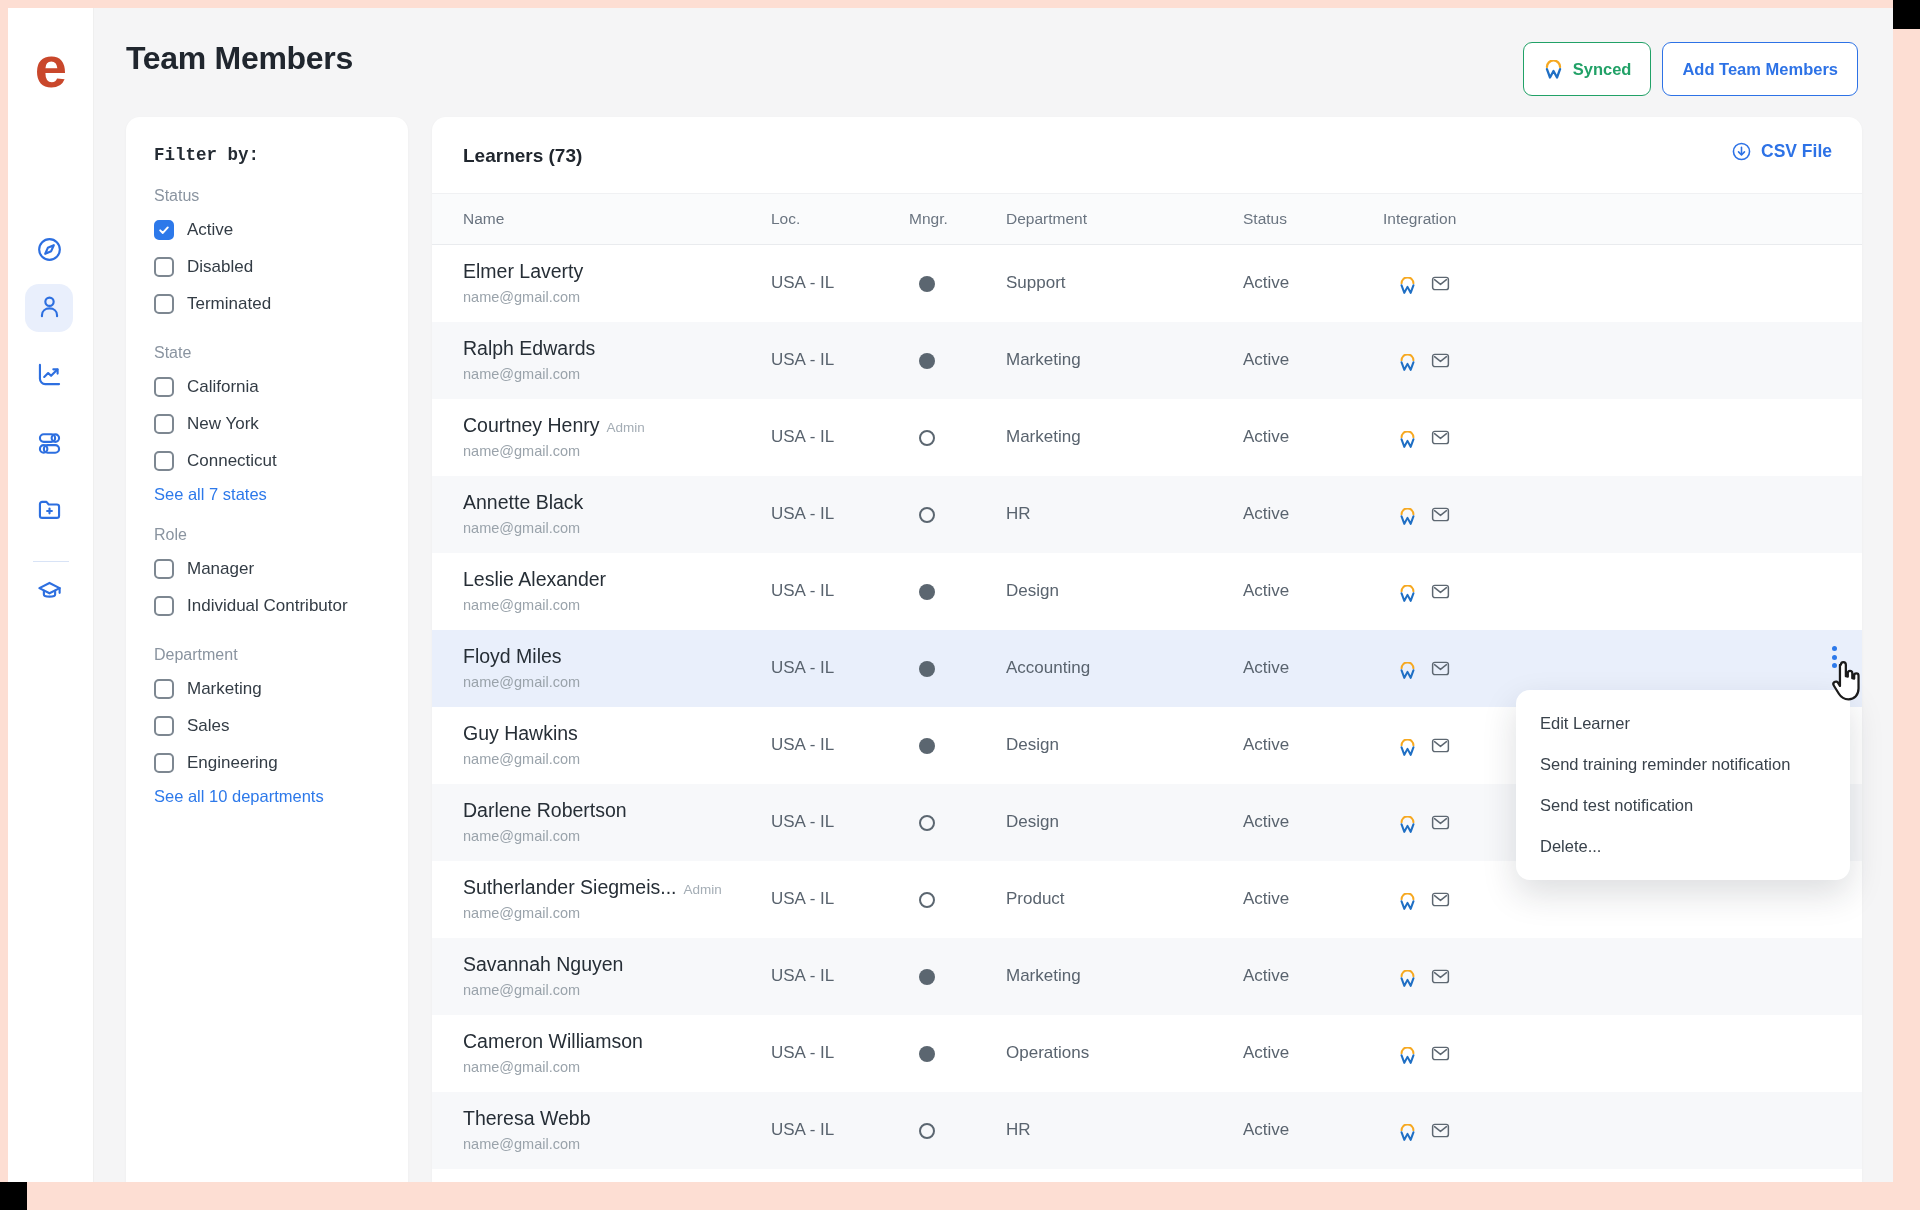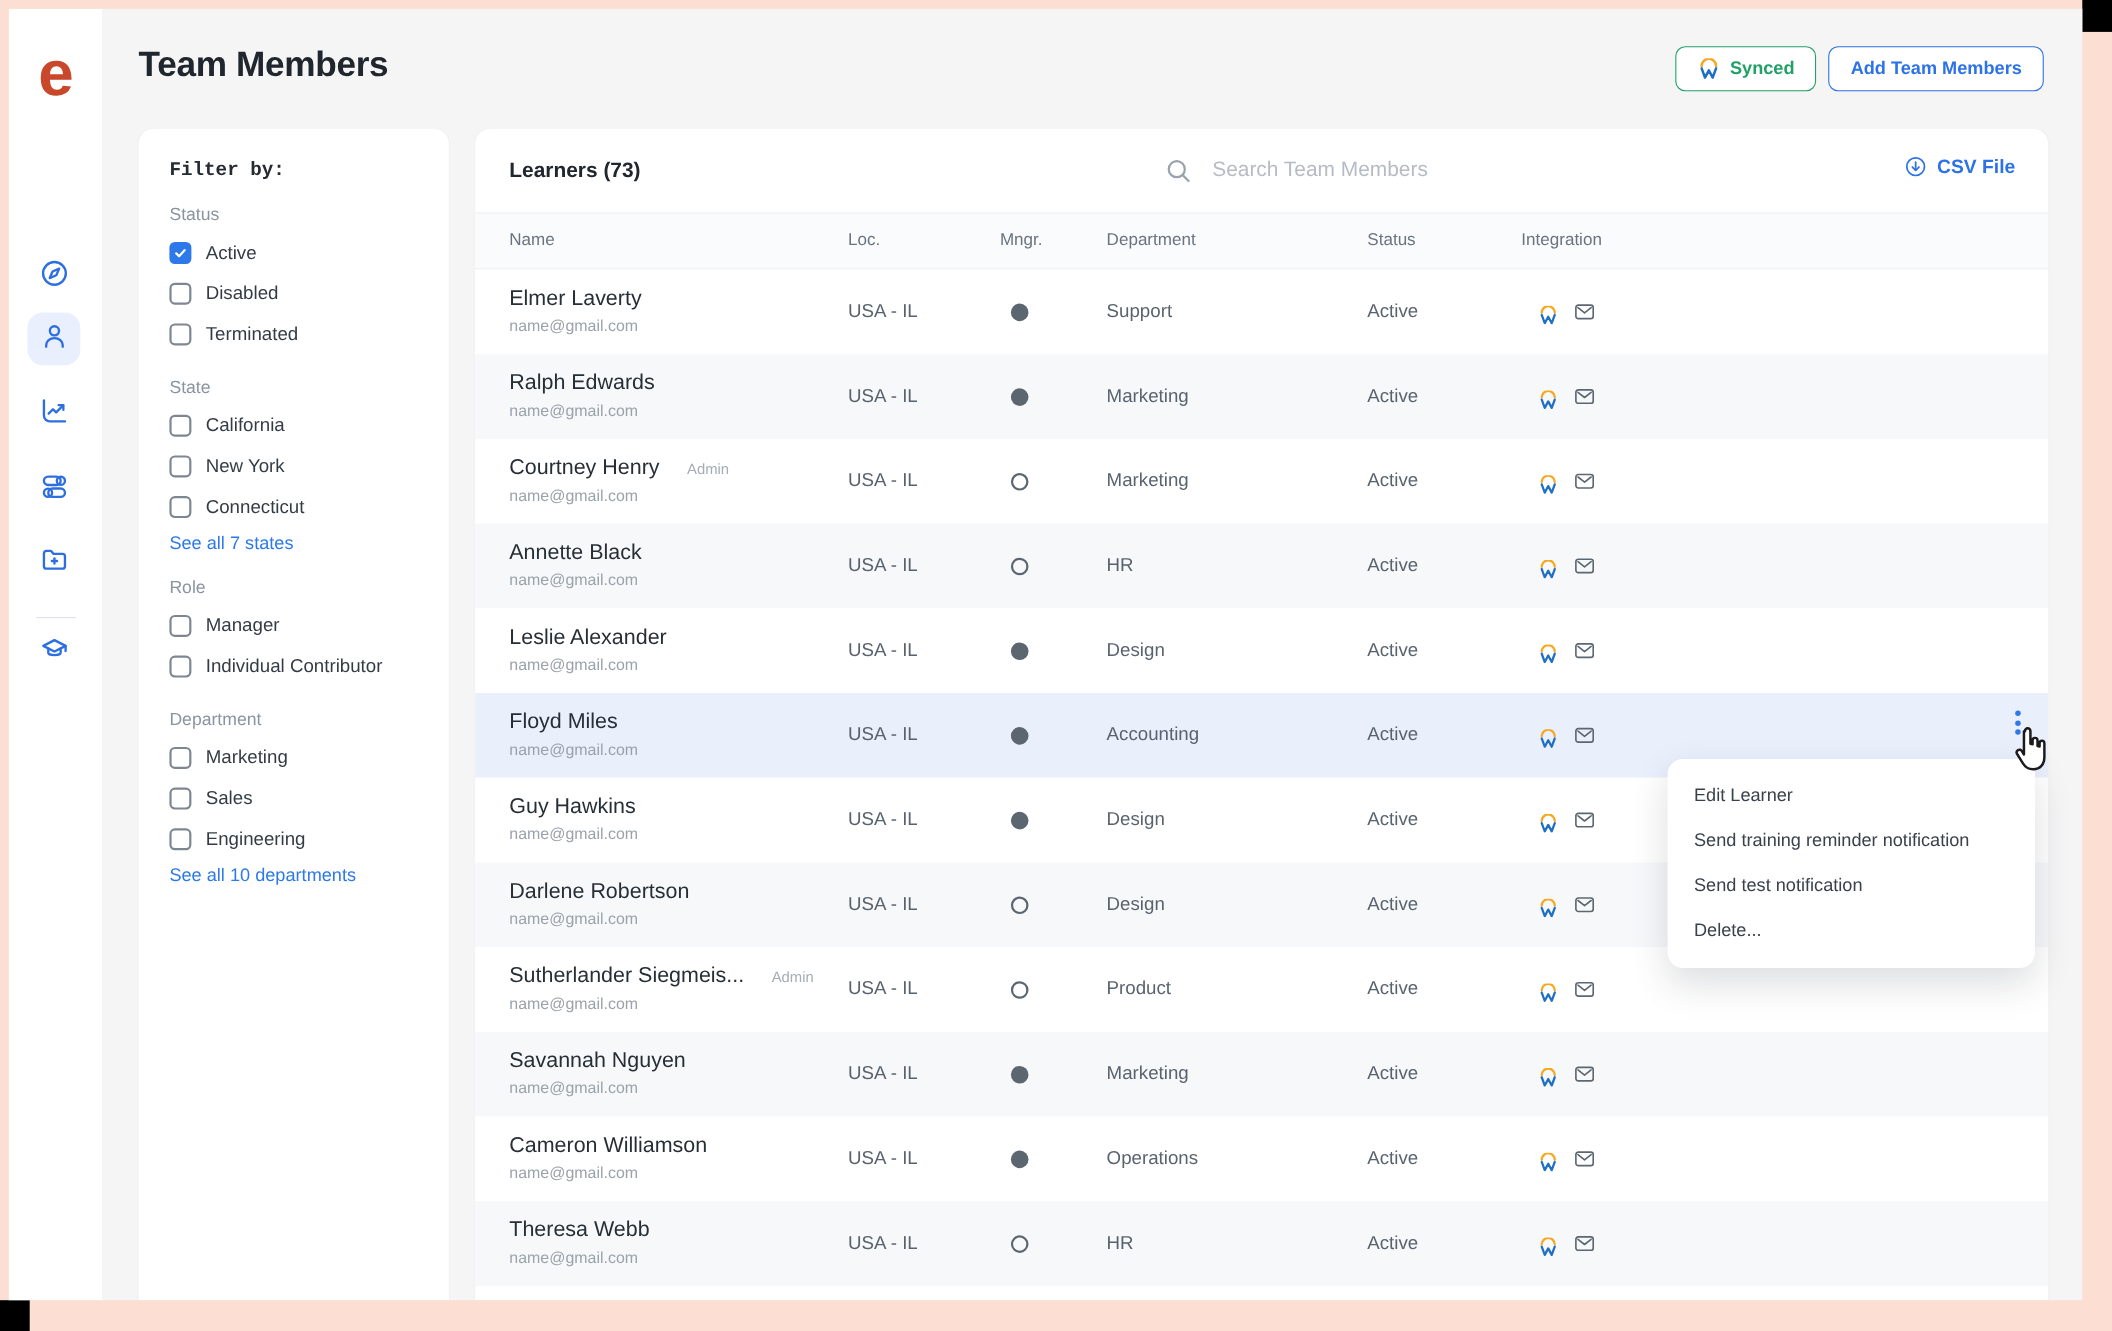--- a/index.html
+++ b/index.html
@@ -17,21 +17,21 @@
   .rail { position:absolute; left:0; top:0; width:86px; height:100%; background:#ffffff; border-right:1px solid #efefef; }
   .logo { position:absolute; left:0; top:30px; width:86px; text-align:center; font-size:58px; font-weight:700; color:#c9472b; line-height:1; }
   .rail-item { position:absolute; left:17px; width:48px; height:48px; border-radius:14px; display:flex; align-items:center; justify-content:center; cursor:pointer; }
   .rail-item.active { background:#e9effc; }
   .rail-item svg { width:27px; height:27px; }
   .rail-divider { position:absolute; left:25px; width:36px; height:0; border-top:1.5px solid #d8e3f6; }
 
   
   .page-title { position:absolute; left:118px; top:32px; font-size:32px; font-weight:800; color:#20262e; letter-spacing:-0.3px; }
   .actions { position:absolute; right:35px; top:34px; display:flex; gap:11px; }
-  .btn { height:41px; border-radius:9px; background:#fff; display:flex; align-items:center; gap:9px; padding:4px 19px; font-size:16.5px; font-weight:700; cursor:pointer; border:1.5px solid; }
+  .btn { height:54px; border-radius:9px; background:#fff; display:flex; align-items:center; gap:9px; padding:4px 19px; font-size:16.5px; font-weight:700; cursor:pointer; border:1.5px solid; }
   .btn.synced { color:#21a167; border-color:#21a167; }
   .btn.add { color:#2d72e6; border-color:#2d72e6; }
   .w-logo { width:21px; height:19px; display:inline-block; }
 
   
   .filter-card { position:absolute; left:118px; top:109px; width:282px; height:1065px; background:#fff; border-radius:14px 14px 0 0; box-shadow:0 1px 3px rgba(30,40,60,.04); padding:28px 26px 0 28px; }
   .table-card  { position:absolute; left:424px; top:109px; width:1430px; height:1065px; background:#fff; border-radius:14px 14px 0 0; box-shadow:0 1px 3px rgba(30,40,60,.04); }
 
   
   .filter-heading { font-size:17.5px; font-weight:700; color:#242b33; margin-bottom:10px;font-family:Liberation Mono, monospace; }
@@ -56,21 +56,21 @@
   .col-head { position:absolute; left:0; top:76px; width:100%; height:52px; background:#fafbfc; border-top:1px solid #f0f1f3; border-bottom:1px solid #e9ebee; }
   .col-head span { position:absolute; top:16px; font-size:15.5px; color:#6a7480; }
 
   .rows { position:absolute; left:0; top:128px; width:100%; }
   .row { position:relative; width:100%; height:77px; background:#fff; }
   .row.stripe { background:#f7f8fa; }
   .row.highlight { background:#e9effb; }
   .row .c { position:absolute; font-size:17px; color:#59636e; top:28px; }
   .name-wrap { position:absolute; left:31px; top:15px; }
   .nm { font-size:19.5px; font-weight:500; color:#262e36; }
-  .badge { font-size:13.5px; color:#a4adb5; margin-left:25px; }
+  .badge { font-size:13.5px; color:#a4adb5; margin-left:7px; }
   .em { font-size:14.5px; color:#9aa3ab; margin-top:6px; }
   .circle { position:absolute; left:487px; top:31px; width:16px; height:16px; border-radius:50%; }
   .circle.filled { background:#5b6670; }
   .circle.open { border:2px solid #5b6670; background:transparent; }
   .intg { position:absolute; left:966px; top:28px; display:flex; align-items:center; gap:13px; }
   .intg .w-logo { width:19px; height:17px; }
   .intg .env { width:21px; height:21px; }
 
   
   .kebab { position:absolute; left:1398px; top:16px; width:22px; height:34px; cursor:pointer; }
@@ -191,27 +191,20 @@
             <span class="fopt-label">Sales</span>
           </div><div class="fopt">
             <span class="cbx"></span>
             <span class="fopt-label">Engineering</span>
           </div><span class="flink">See all 10 departments</span><br></div>
     </section>
 
     <section class="table-card">
       <div class="tbl-head">
         <div class="tbl-title">Learners (73)</div>
-        <div class="searchbox">
-          <svg viewBox="0 0 24 24" fill="none" stroke="#9aa3ad" stroke-width="1.8">
-              <circle cx="10.5" cy="10.5" r="6.5"></circle>
-              <line x1="15.3" y1="15.3" x2="20" y2="20" stroke-linecap="round"></line>
-            </svg>
-          <input type="text" placeholder="Search Team Members" style="">
-        </div>
         <div class="csv">
           <svg viewBox="0 0 24 24" fill="none" stroke="#2d72e6" stroke-width="1.8">
               <circle cx="12" cy="12" r="9.2"></circle>
               <line x1="12" y1="7.3" x2="12" y2="15.3" stroke-linecap="round"></line>
               <polyline points="8.6,12.4 12,15.8 15.4,12.4" stroke-linecap="round" stroke-linejoin="round"></polyline>
             </svg>
           <span>CSV File</span>
         </div>
       </div>
       <div class="col-head" id="col-head">

